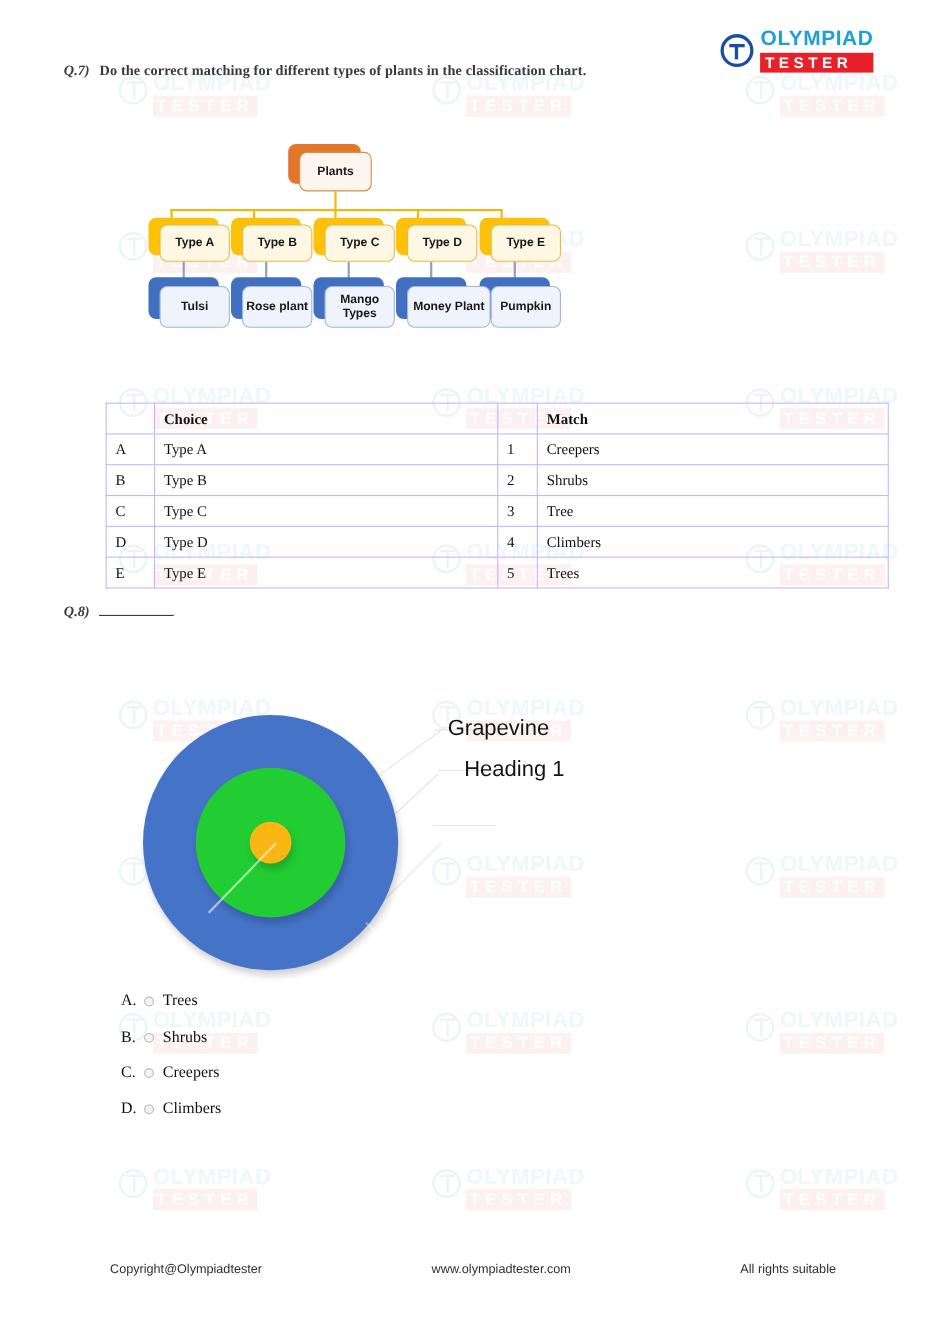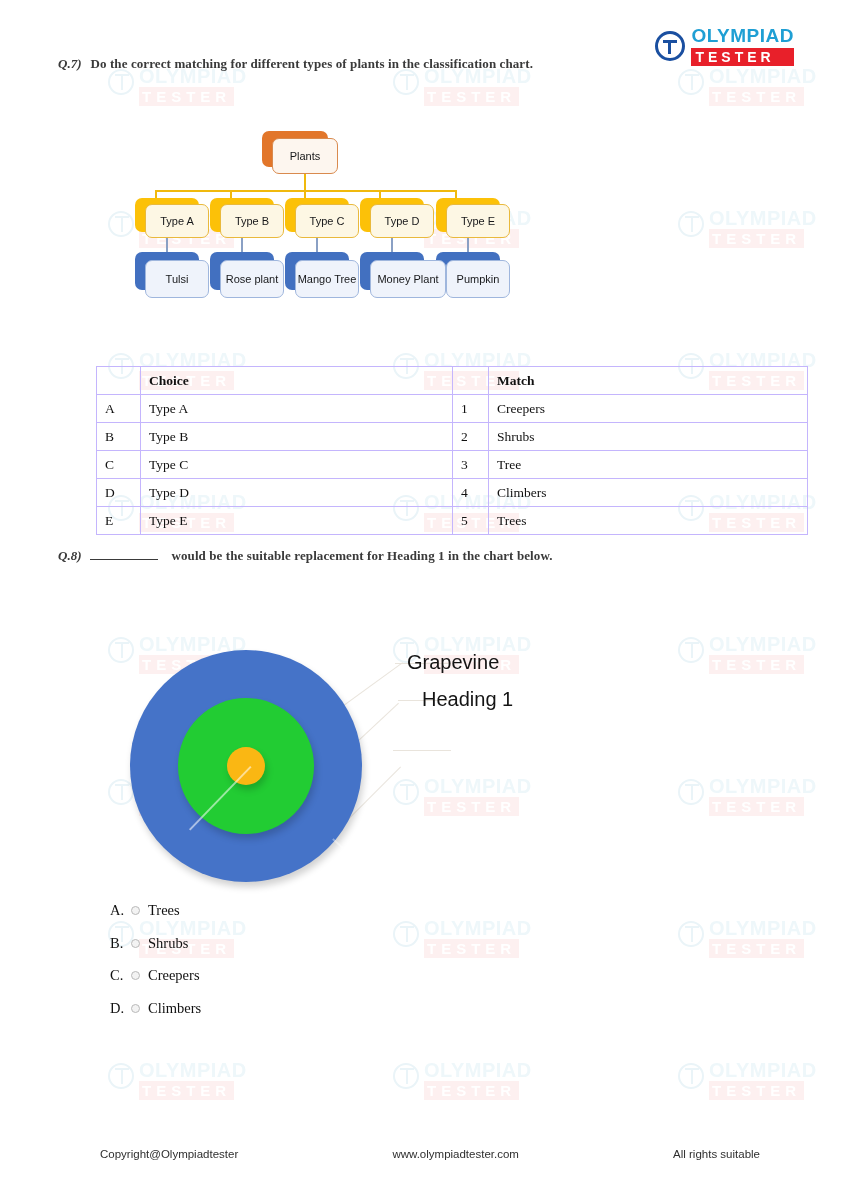--- a/index.html
+++ b/index.html
@@ -142,21 +142,21 @@
   
   .tree { position: absolute; left: 110px; top: 110px; width: 440px; height: 215px; }
   .node {
     position: absolute;
     border-radius: 7px;
     display: flex;
     align-items: center;
     justify-content: center;
     text-align: center;
     font-family: "Liberation Sans", sans-serif;
-    font-weight: normal;
+    font-weight: bold;
     font-size: 11px;
     color: #17181a;
     line-height: 1.15;
     z-index: 3;
   }
   .shadow {
     position: absolute;
     border-radius: 7px;
     z-index: 2;
   }
@@ -447,21 +447,21 @@
 
     <div class="shadow shadow-leaf" style="left:100px; top:142px; width:64px; height:38px;"></div>
     <div class="node node-leaf" style="left:110px; top:150px; width:64px; height:38px;">
       <span>Rose
 plant</span>
     </div>
 
     <div class="shadow shadow-leaf" style="left:175px; top:142px; width:64px; height:38px;"></div>
     <div class="node node-leaf" style="left:185px; top:150px; width:64px; height:38px;">
       <span>Mango
-Tree</span>
+Types</span>
     </div>
 
     <div class="shadow shadow-leaf" style="left:250px; top:142px; width:64px; height:38px;"></div>
     <div class="node node-leaf" style="left:260px; top:150px; width:76px; height:38px;">
       <span>Money
 Plant</span>
     </div>
 
     <div class="shadow shadow-leaf" style="left:326px; top:142px; width:64px; height:38px;"></div>
     <div class="node node-leaf" style="left:336px; top:150px; width:64px; height:38px;">
@@ -508,21 +508,20 @@
           <td class="col-choice">Type E</td>
           <td class="col-num">5</td>
           <td>Trees</td>
         </tr>
       </tbody>
   </table>
 
   <div class="question" style="left:58px; top:548px;">
     <span class="q-num">Q.8)</span>
     <span><span class="q-blank"></span></span>
-    <span class="q-text">would be the suitable replacement for Heading 1 in the chart below.</span>
   </div>
 
   <div class="circles">
 
     <div class="leader" style="left:152px; top:178px; width:180px; transform:rotate(-36deg);"></div>
     <div class="leader-h" style="left:290px; top:73px; width:56px;"></div>
 
     <div class="leader" style="left:200px; top:200px; width:128px; transform:rotate(-43deg);"></div>
     <div class="leader-h" style="left:293px; top:110px; width:52px;"></div>
 

